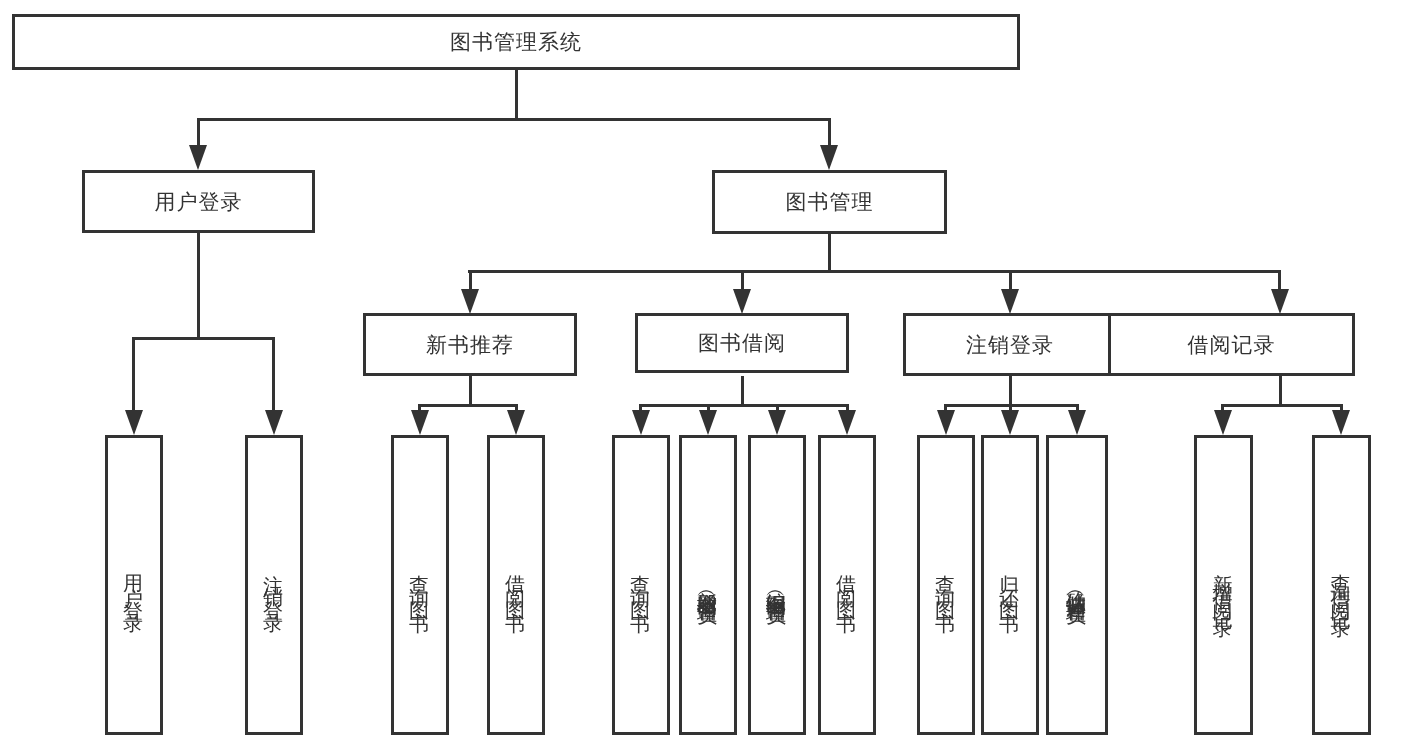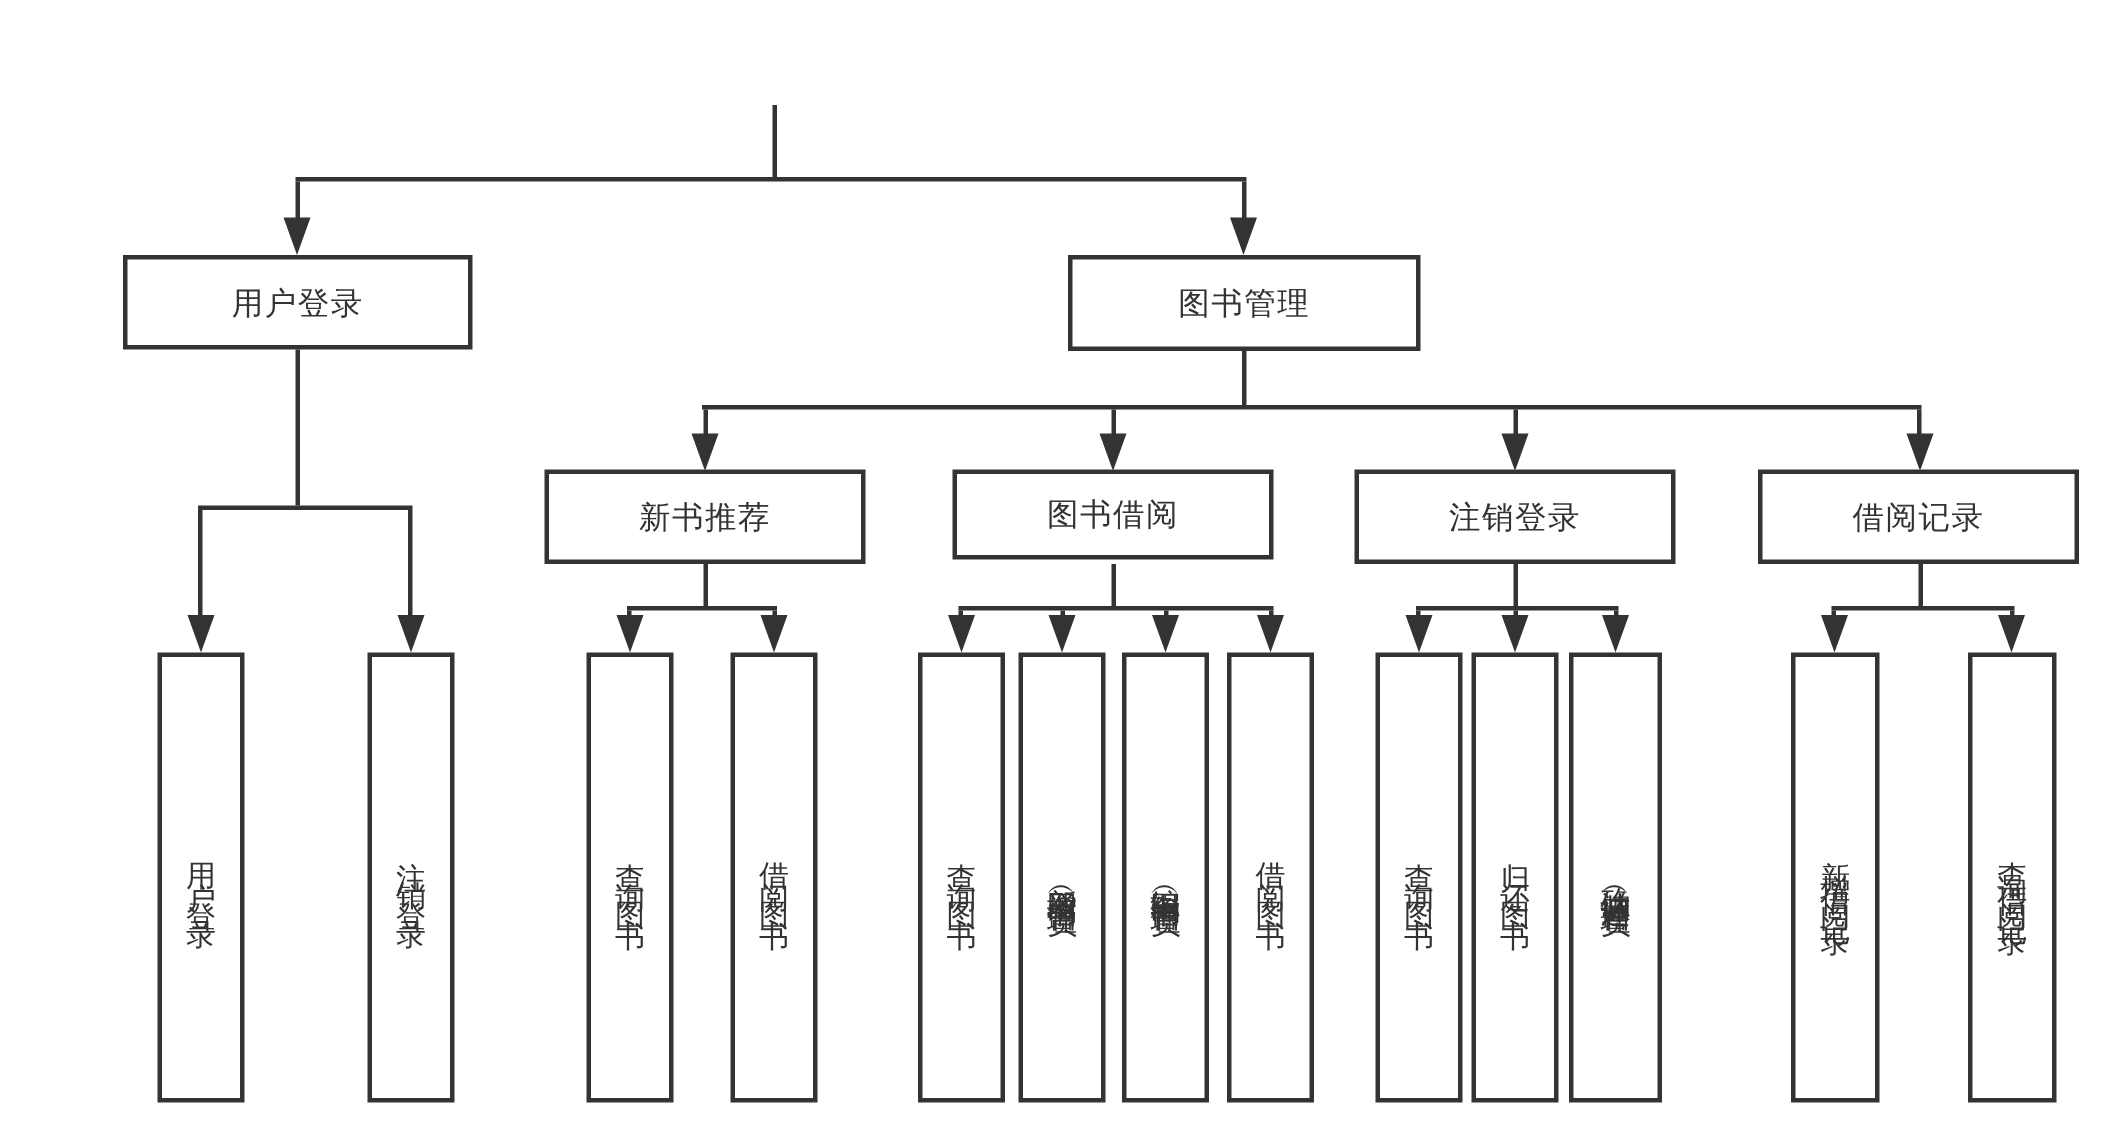--- a/index.html
+++ b/index.html
@@ -50,20 +50,23 @@
     color: #b3b3b3;
     letter-spacing: 1px;
     white-space: nowrap;
   }
 </style>
 </head>
 <body>
 
 <div class="stage">
 
+  <div class="box" style="left:12px;top:14px;width:1008px;height:56px">
+    <span>图书管理系统</span>
+  </div>
 
   <div class="vline" style="left:515px;top:70px;height:48px"></div>
   <div class="hline" style="left:197px;top:118px;width:634px"></div>
   <div class="vline" style="left:197px;top:121px;height:26px"></div>
   <div class="arr" style="left:189px;top:145px"></div>
   <div class="vline" style="left:828px;top:121px;height:26px"></div>
   <div class="arr" style="left:820px;top:145px"></div>
 
   <div class="box" style="left:82px;top:170px;width:233px;height:63px">
     <span>用户登录</span>
@@ -92,21 +95,21 @@
 
   <div class="box" style="left:363px;top:313px;width:214px;height:63px">
     <span>新书推荐</span>
   </div>
   <div class="box" style="left:635px;top:313px;width:214px;height:60px">
     <span>图书借阅</span>
   </div>
   <div class="box" style="left:903px;top:313px;width:214px;height:63px">
     <span>注销登录</span>
   </div>
-  <div class="box" style="left:1172px;top:313px;width:214px;height:63px">
+  <div class="box" style="left:1108px;top:313px;width:247px;height:63px">
     <span>借阅记录</span>
   </div>
 
   <div class="vline" style="left:469px;top:376px;height:30px"></div>
   <div class="hline" style="left:418px;top:404px;width:100px"></div>
   <div class="vline" style="left:418px;top:407px;height:7px"></div>
   <div class="arr" style="left:411px;top:410px"></div>
   <div class="vline" style="left:515px;top:407px;height:7px"></div>
   <div class="arr" style="left:507px;top:410px"></div>
 

